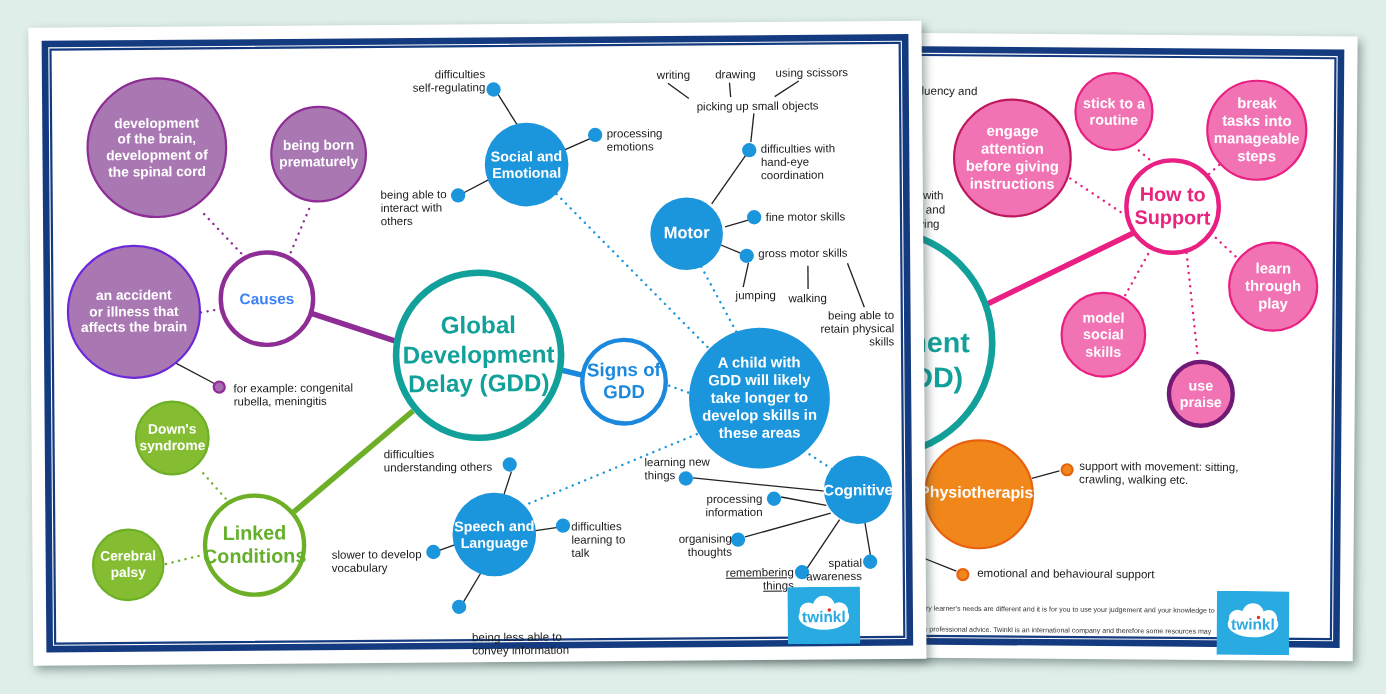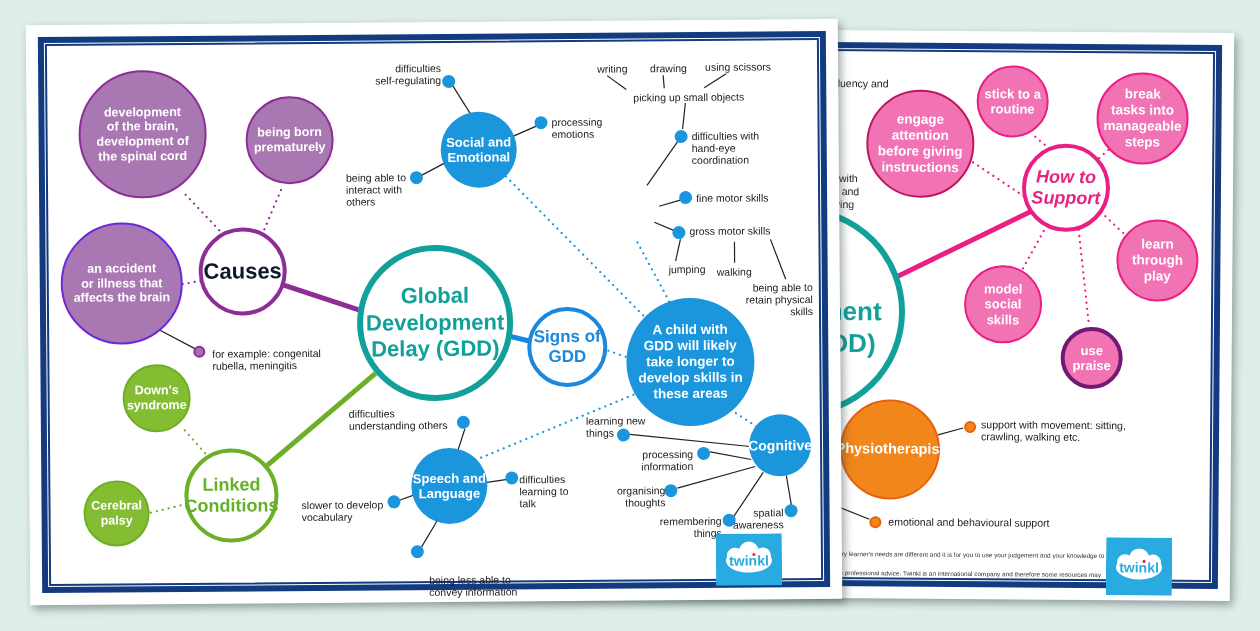--- a/index.html
+++ b/index.html
@@ -43,21 +43,21 @@
       <g stroke="#222" stroke-width="1.2">
         <line x1="499" y1="404" x2="524" y2="397"></line>
         <line x1="390" y1="473" x2="431" y2="489"></line>
       </g>
     </svg>
     <div class="frame"></div>
 
     <div class="ringc" style="left:255px;top:177px;width:210px;height:210px;border:6px solid #12a19a;color:#12a19a;font-size:26px;line-height:1.22;">Global
 Development
 Delay (GDD)</div>
-    <div class="ringc" style="left:581px;top:112px;width:88px;height:88px;border:4px solid #ea1f83;color:#e9247f;font-size:18px;font-style:italic;">How to
+    <div class="ringc" style="left:581px;top:112px;width:88px;height:88px;border:4px solid #ea1f83;color:#e9247f;font-size:18px;">How to
 Support</div>
     <div class="node" style="left:425px;top:59px;width:108px;height:108px;background:#f173b3;border:2px solid #be185d;font-size:13.5px;">engage
 attention
 before giving
 instructions</div>
     <div class="node" style="left:535px;top:34px;width:72px;height:72px;background:#f173b3;border:2px solid #ea1f83;font-size:13px;">stick to a
 routine</div>
     <div class="node" style="left:655px;top:40px;width:92px;height:92px;background:#f173b3;border:2px solid #ea1f83;font-size:13.5px;">break
 tasks into
 manageable
@@ -147,21 +147,21 @@
 
     <div class="node" style="left:52px;top:46px;width:128px;height:128px;background:#a978b3;border:2px solid #8f2d96;font-size:12.5px;">development
 of the brain,
 development of
 the spinal cord</div>
     <div class="node" style="left:219px;top:73px;width:88px;height:88px;background:#a978b3;border:2px solid #8f2d96;font-size:12.5px;">being born
 prematurely</div>
     <div class="node" style="left:33px;top:198px;width:122px;height:122px;background:#a978b3;border:2px solid #6d28d9;font-size:12.5px;">an accident
 or illness that
 affects the brain</div>
-    <div class="ringc" style="left:171px;top:204px;width:88px;height:88px;border:4px solid #8f2d96;color:#0f172a;font-size:22px;">Causes</div>
+    <div class="ringc" style="left:171px;top:204px;width:88px;height:88px;border:4px solid #8f2d96;color:#3b82f6;font-size:14px;">Causes</div>
     <div class="dot pdot" style="left:165px;top:322px;"></div>
     <div class="lbl" style="left:184px;top:324px;">for example: congenital
 rubella, meningitis</div>
 
     <div class="node" style="left:94px;top:340px;width:68px;height:68px;background:#84bd32;border:2px solid #6db027;font-size:12.5px;">Down's
 syndrome</div>
     <div class="node" style="left:54px;top:456px;width:66px;height:66px;background:#84bd32;border:2px solid #6db027;font-size:12.5px;">Cerebral
 palsy</div>
     <div class="ringc" style="left:155px;top:425px;width:94px;height:94px;border:4px solid #6db027;color:#64b02a;font-size:18px;">Linked
 Conditions</div>
@@ -172,20 +172,21 @@
     <div class="ringc" style="left:499px;top:286px;width:80px;height:80px;border:4px solid #1a88dd;color:#1a88dd;font-size:17px;">Signs of
 GDD</div>
     <div class="node" style="left:598px;top:278px;width:128px;height:128px;background:#1b96dd;font-size:13.5px;">A child with
 GDD will likely
 take longer to
 develop skills in
 these areas</div>
 
     <div class="node" style="left:414px;top:90px;width:76px;height:76px;background:#1b96dd;font-size:13px;">Social and
 Emotional</div>
+    <div class="node" style="left:564px;top:159px;width:66px;height:66px;background:#1b96dd;font-size:15px;">Motor</div>
     <div class="node" style="left:382px;top:426px;width:76px;height:76px;background:#1b96dd;font-size:13px;">Speech and
 Language</div>
     <div class="node" style="left:720px;top:395px;width:62px;height:62px;background:#1b96dd;font-size:14px;">Cognitive</div>
 
     <div class="dot bdot" style="left:416px;top:53px;"></div>
     <div class="dot bdot" style="left:508px;top:95px;"></div>
     <div class="dot bdot" style="left:383px;top:149px;"></div>
     <div class="dot bdot" style="left:648px;top:110px;"></div>
     <div class="dot bdot" style="left:652px;top:171px;"></div>
     <div class="dot bdot" style="left:645px;top:206px;"></div>
@@ -228,21 +229,21 @@
 learning to
 talk</div>
     <div class="lbl" style="left:399px;top:552px;">being less able to
 convey information</div>
     <div class="lbl" style="left:557px;top:394px;">learning new
 things</div>
     <div class="lbl r" style="left:592px;top:428px;width:72px;">processing
 information</div>
     <div class="lbl r" style="left:566px;top:464px;width:70px;">organising
 thoughts</div>
-    <div class="lbl r" style="left:610px;top:495px;width:82px;">remembering
+    <div class="lbl r" style="left:610px;top:495px;width:82px;text-decoration:underline;">remembering
 things</div>
     <div class="lbl r" style="left:692px;top:487px;width:62px;">spatial
 awareness</div>
 
     <svg class="logo" style="left:686px;top:514px;" width="66" height="52" viewBox="0 0 66 52">
       <rect x="0" y="0" width="66" height="52" fill="#29abe2"></rect>
       <ellipse cx="33" cy="27" rx="23" ry="12" fill="#fff"></ellipse>
       <circle cx="19" cy="22" r="8" fill="#fff"></circle>
       <circle cx="33" cy="18" r="10" fill="#fff"></circle>
       <circle cx="47" cy="22" r="8" fill="#fff"></circle>

